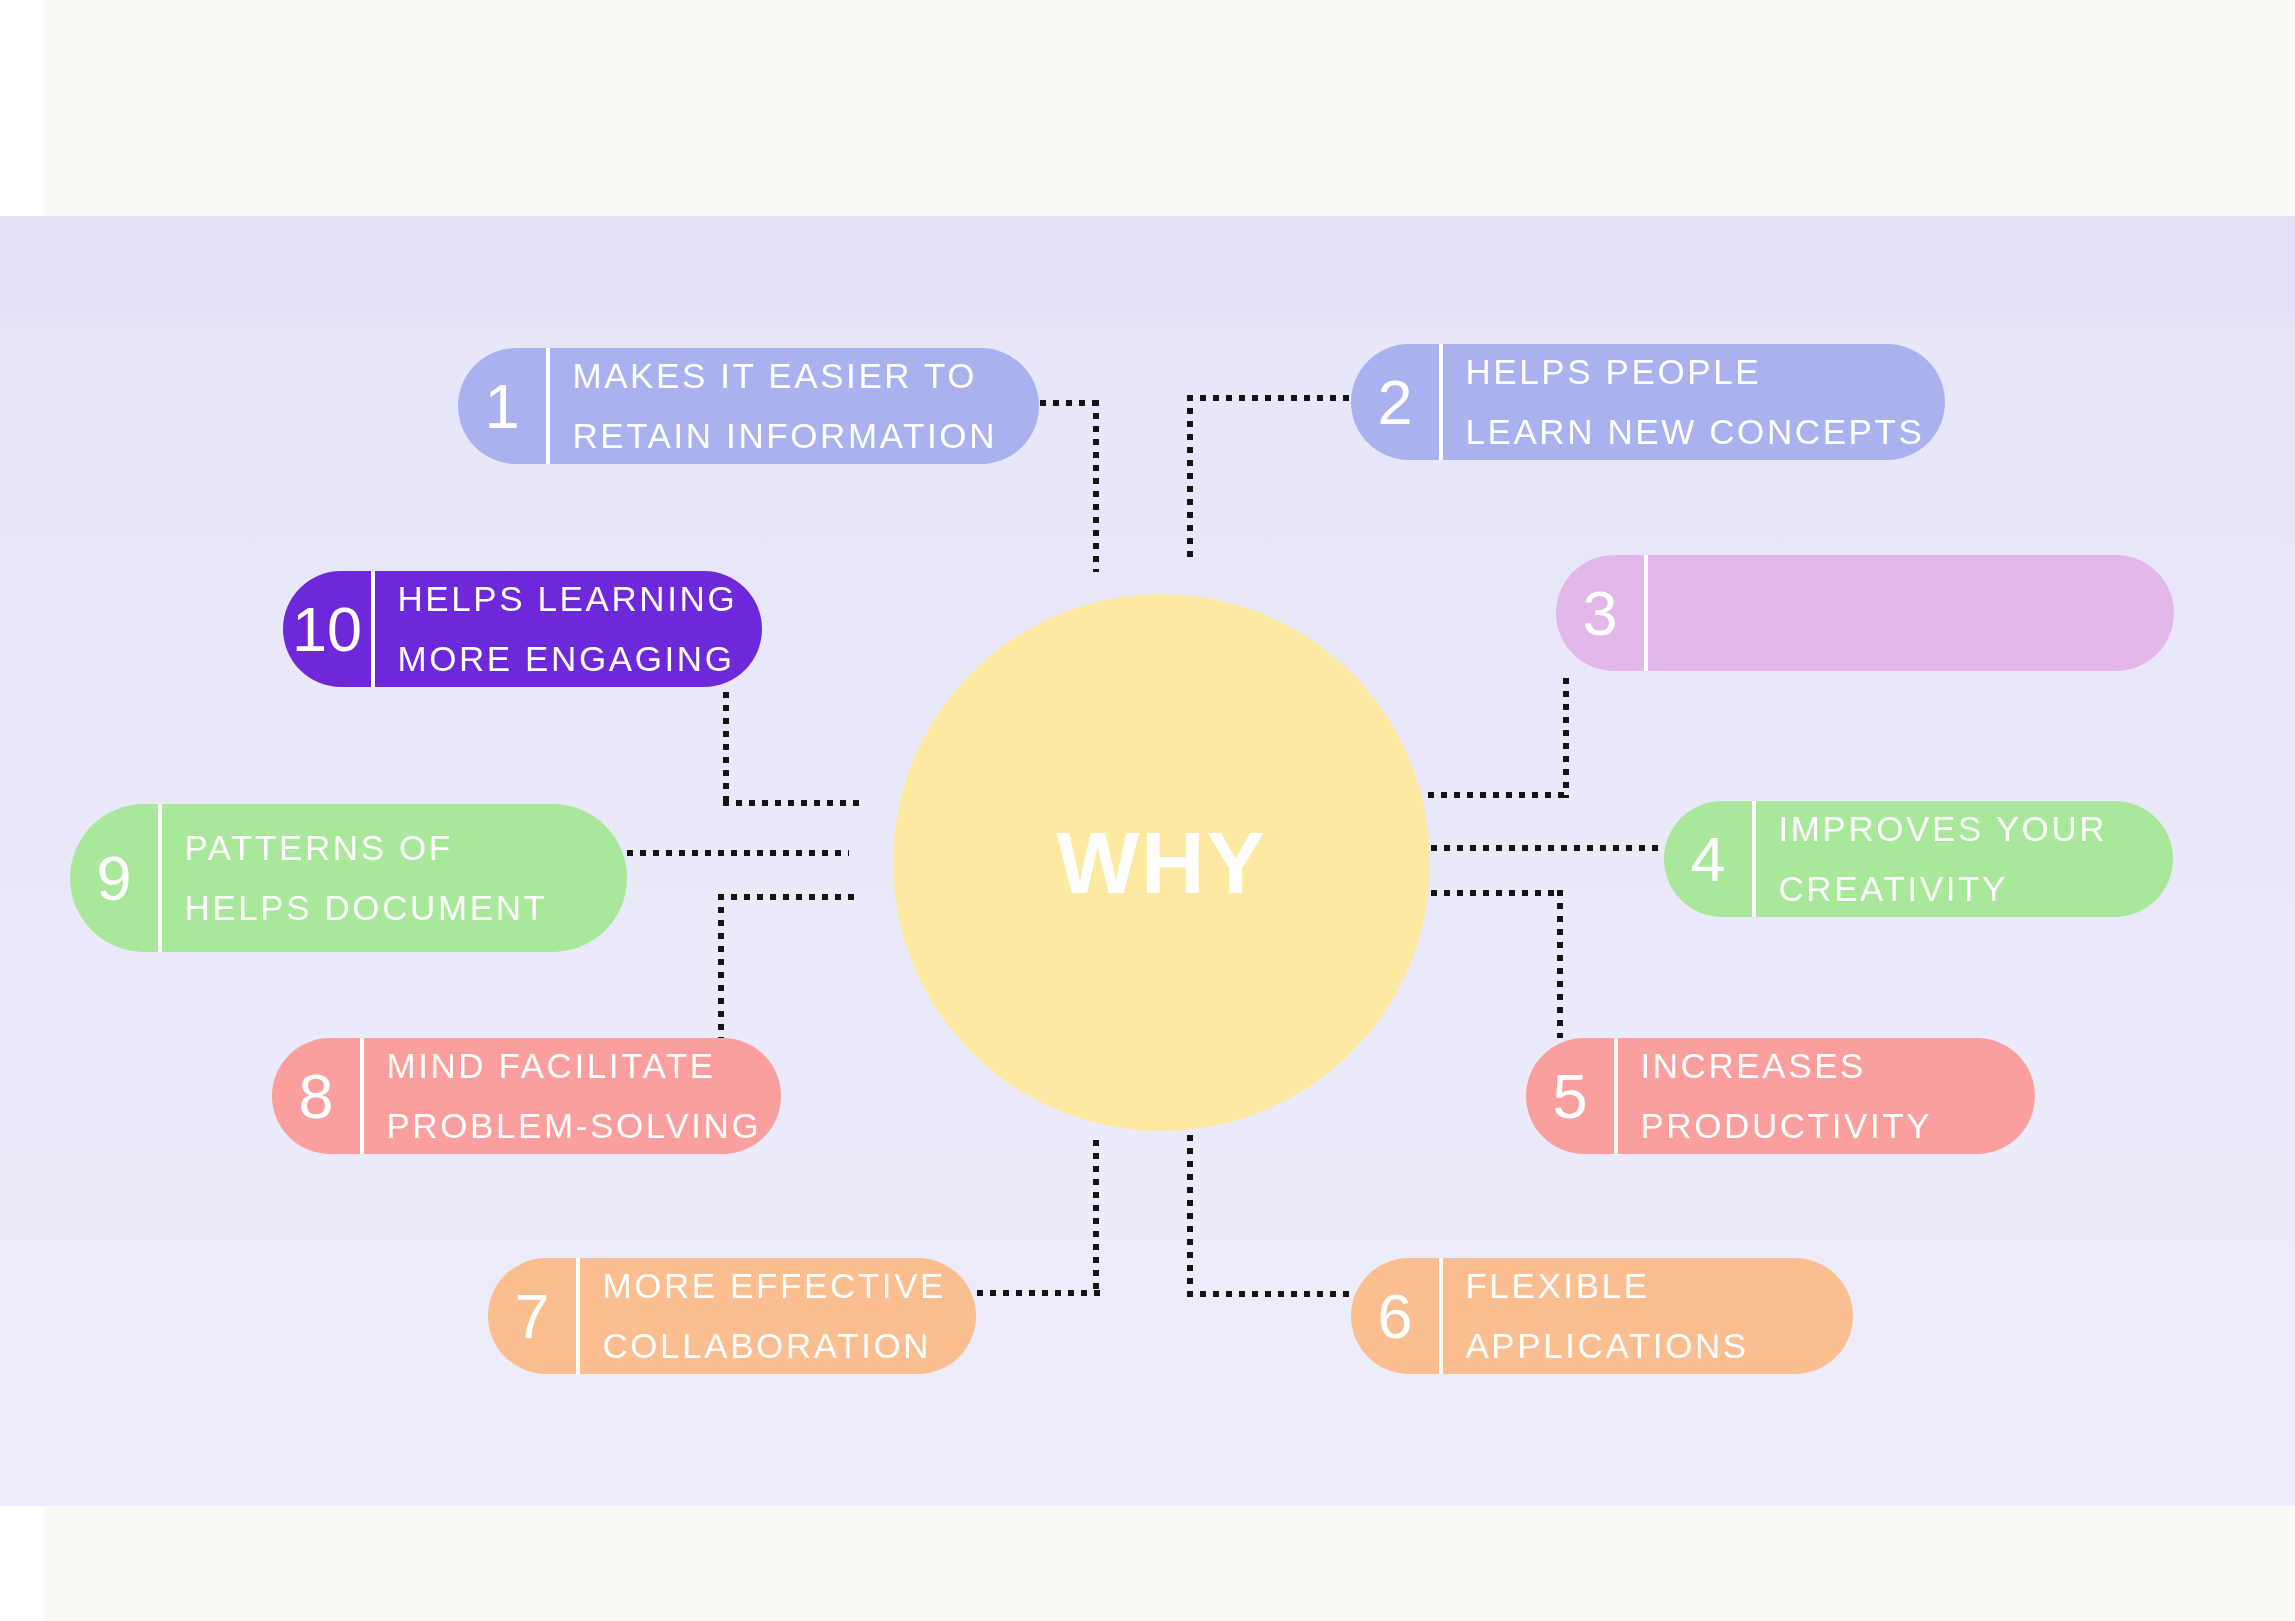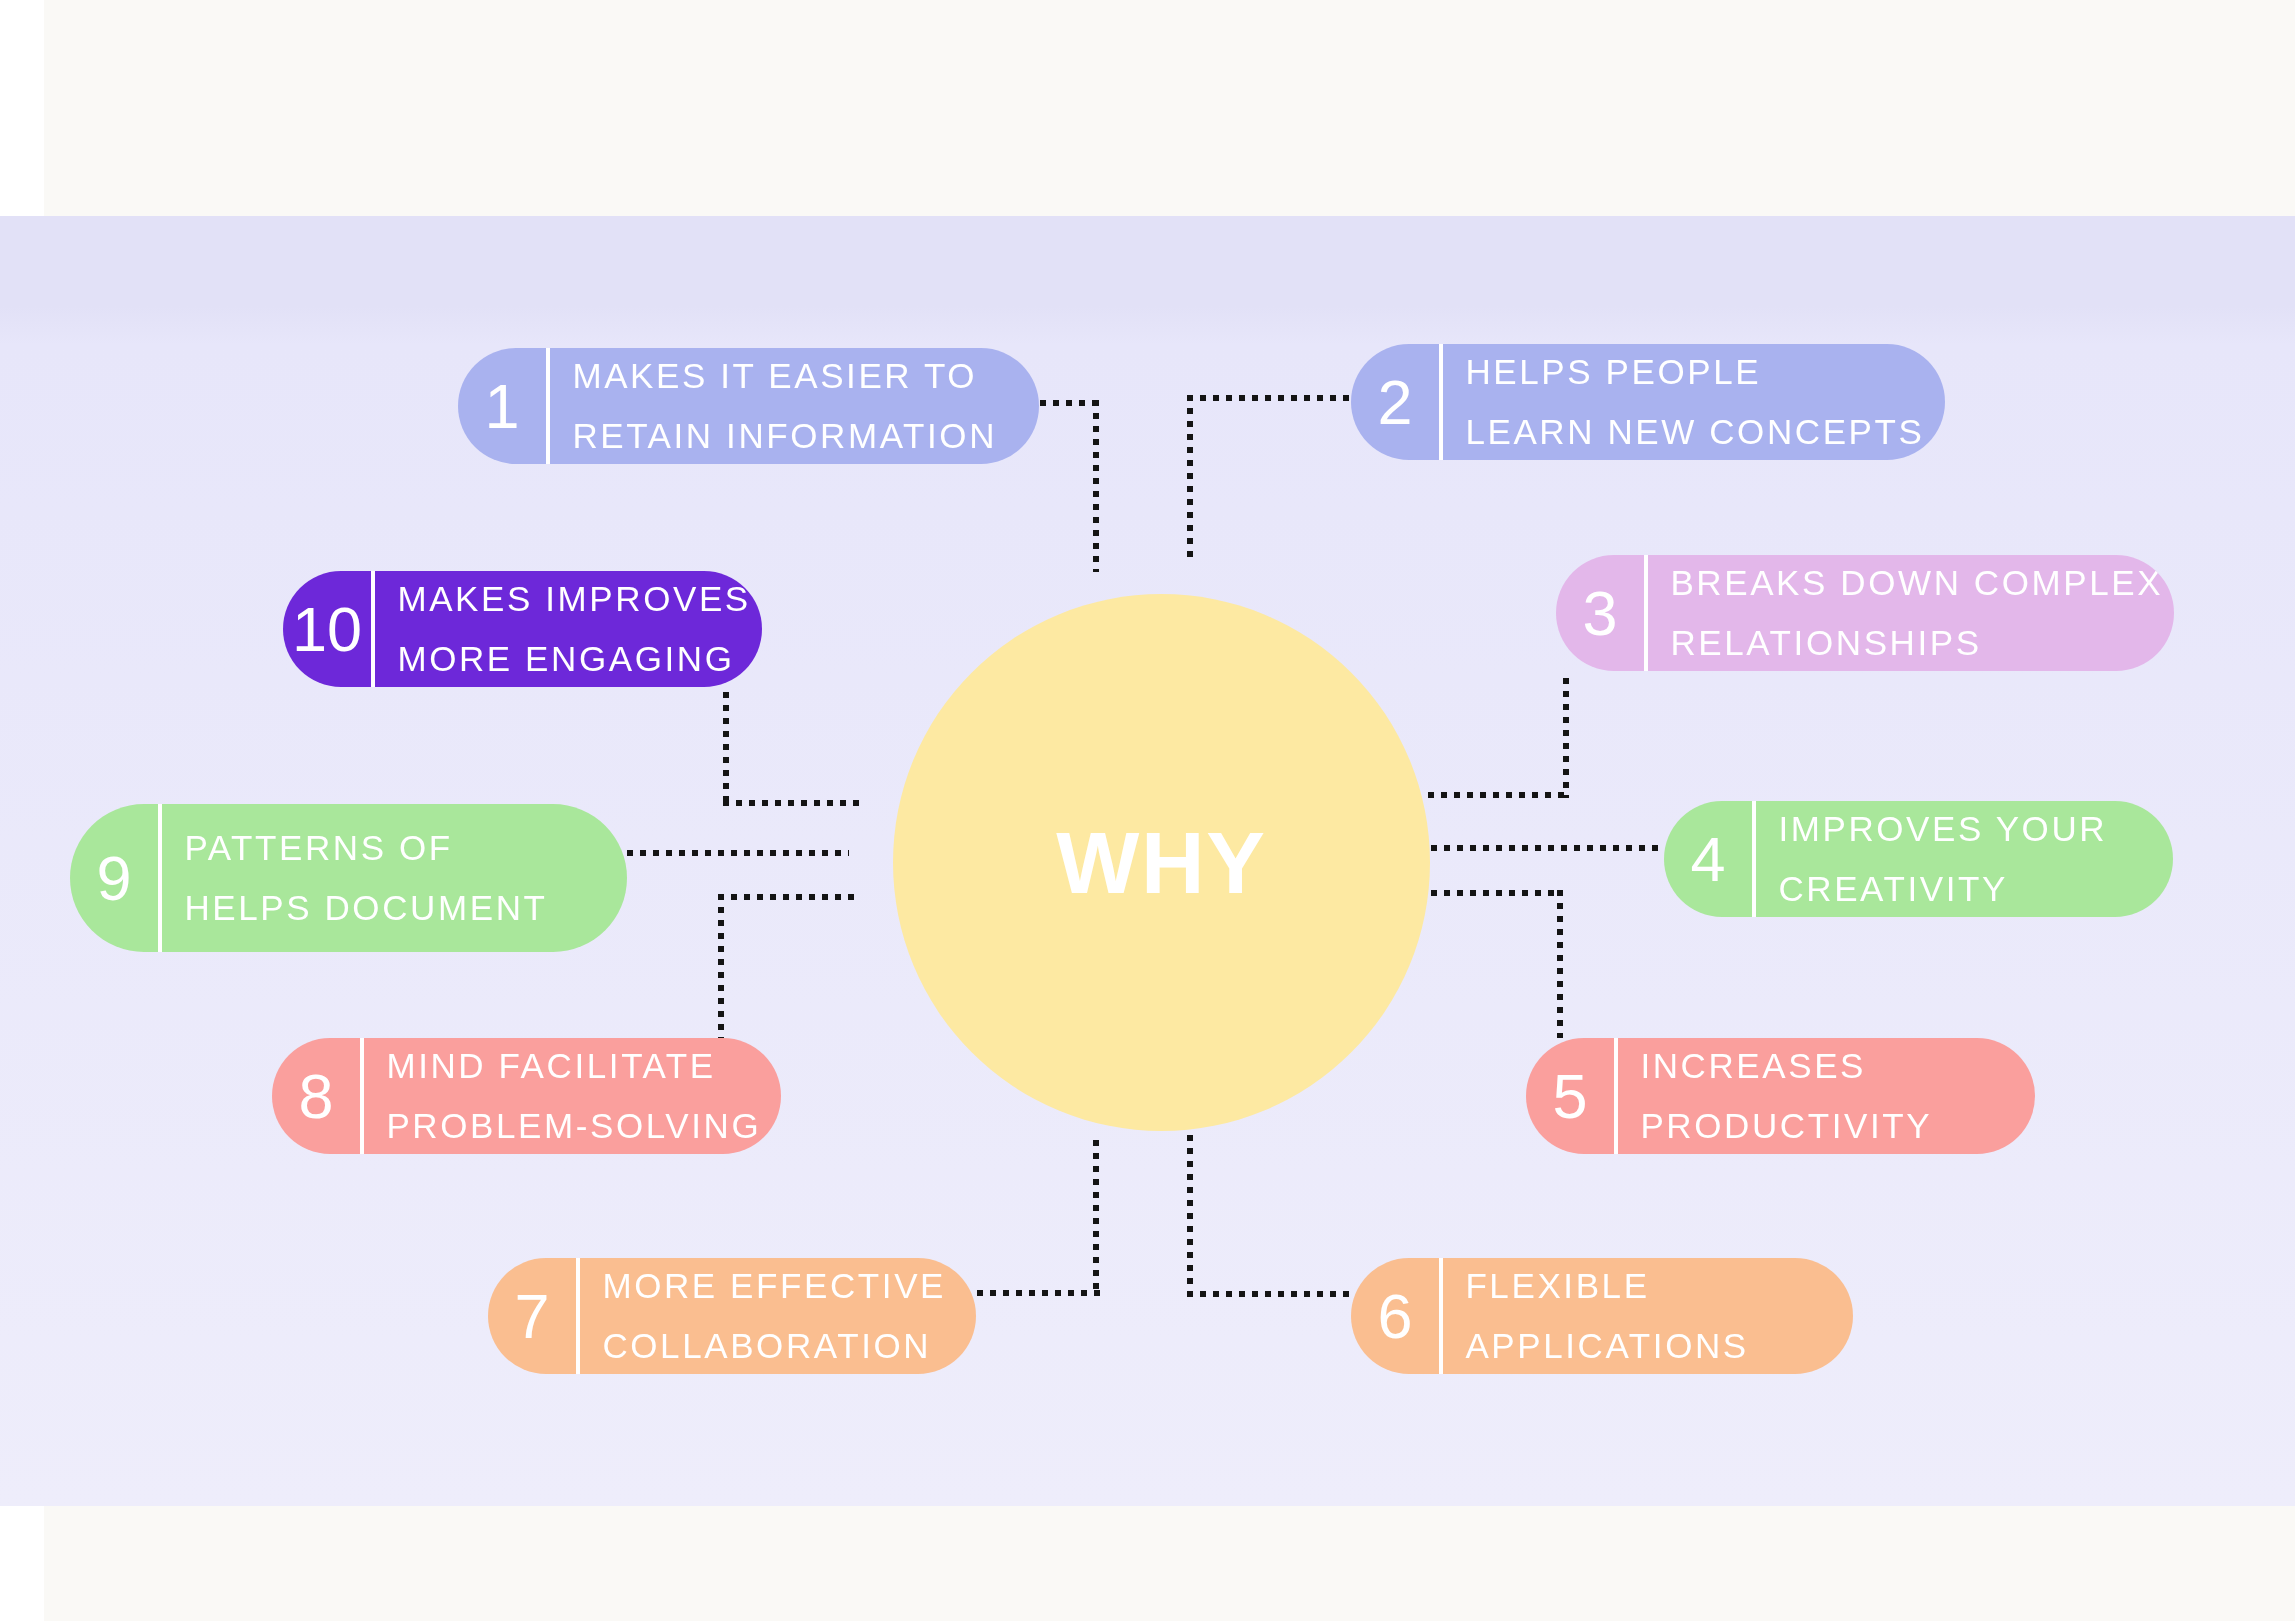--- a/index.html
+++ b/index.html
@@ -161,24 +161,20 @@
     <div class="sep"></div>
     <div class="label">
           <div>HELPS PEOPLE</div>
           <div>LEARN NEW CONCEPTS</div>
         </div>
   </div>
 
   <div class="bubble pos-3" style="background: rgb(227, 183, 234);">
     <div class="num">3</div>
     <div class="sep"></div>
-    <div class="label">
-          <div>BREAKS DOWN COMPLEX</div>
-          <div>RELATIONSHIPS</div>
-        </div>
   </div>
 
   <div class="bubble pos-4" style="background: rgb(169, 231, 155);">
     <div class="num">4</div>
     <div class="sep"></div>
     <div class="label">
           <div>IMPROVES YOUR</div>
           <div>CREATIVITY</div>
         </div>
   </div>
@@ -225,19 +221,19 @@
     <div class="label">
           <div>PATTERNS OF</div>
           <div>HELPS DOCUMENT</div>
         </div>
   </div>
 
   <div class="bubble pos-10" style="background: #6d28d9;">
     <div class="num">10</div>
     <div class="sep"></div>
     <div class="label">
-          <div>MAKES IMPROVES</div>
+          <div>HELPS LEARNING</div>
           <div>MORE ENGAGING</div>
         </div>
   </div>
 </div>
 </div>
 
 
 </body></html>

